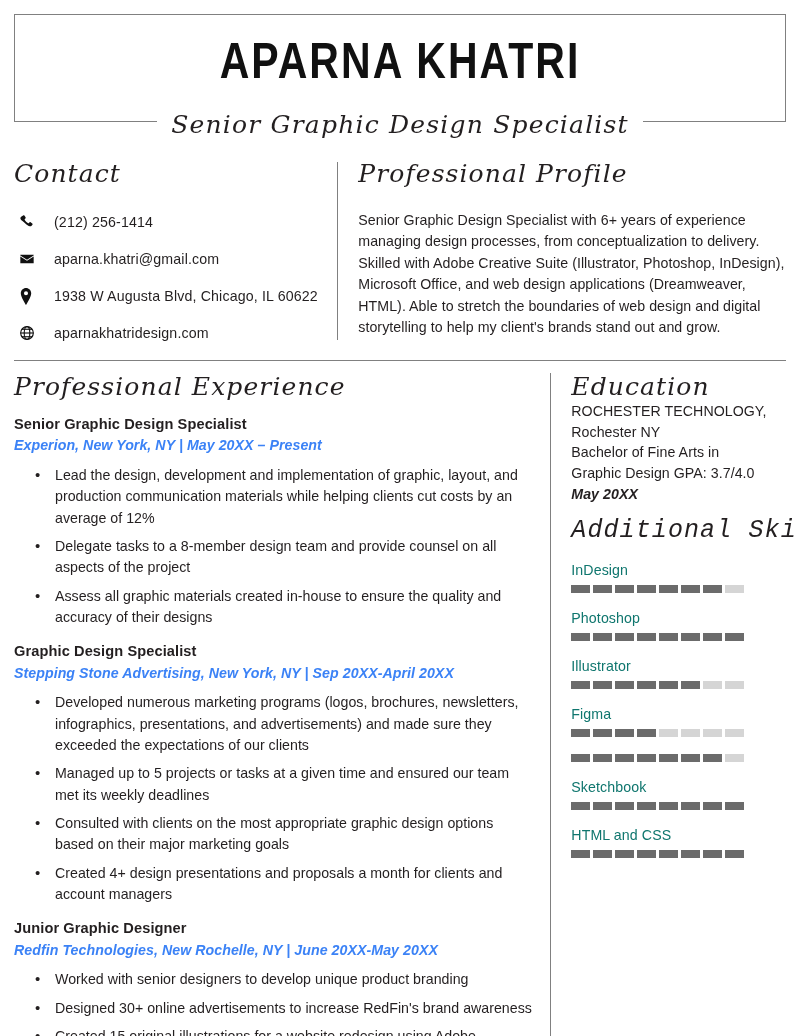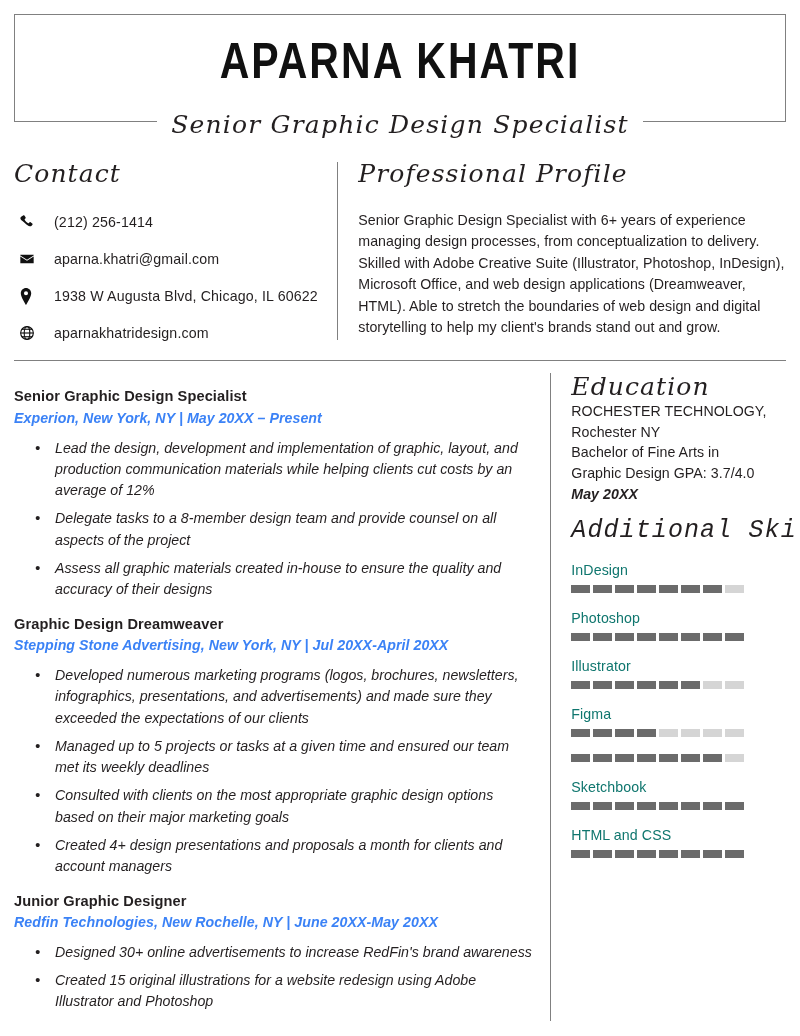--- a/index.html
+++ b/index.html
@@ -175,21 +175,20 @@
     font-weight: 600;
     color: #3b82f6;
     letter-spacing: 0.05px;
     line-height: 1.45;
     margin-top: 1px;
   }
   ul.bullets {
     margin: 9px 0 0 0;
     padding-left: 40px;
     list-style: none;
-    font-style: italic;
   }
   ul.bullets li {
     position: relative;
     font-size: 14.2px;
     line-height: 1.5;
     color: #231f20;
     margin-bottom: 7px;
     letter-spacing: 0.02px;
     padding-left: 1px;
   }
@@ -299,46 +298,48 @@
     <div class="profile-text">Senior Graphic Design Specialist with 6+ years of experience managing design processes, from conceptualization to delivery. Skilled with Adobe Creative Suite (Illustrator, Photoshop, InDesign), Microsoft Office, and web design applications (Dreamweaver, HTML). Able to stretch the boundaries of web design and digital storytelling to help my client's brands stand out and grow.</div>
   </div>
 
 </div>
 
 <div class="hdiv"></div>
 
 <div class="lower">
 
   <div class="col-exp">
+    <div class="script-head">Professional Experience</div>
 
     <div class="job">
       <div class="job-title">Senior Graphic Design Specialist</div>
       <div class="job-meta">Experion, New York, NY | May 20XX – Present</div>
       <ul class="bullets">
         <li>Lead the design, development and implementation of graphic, layout, and production communication materials while helping clients cut costs by an average of 12%</li>
         <li>Delegate tasks to a 8-member design team and provide counsel on all aspects of the project</li>
         <li>Assess all graphic materials created in-house to ensure the quality and accuracy of their designs</li>
       </ul>
     </div>
 
     <div class="job">
-      <div class="job-title">Graphic Design Dreamweaver</div>
-      <div class="job-meta">Stepping Stone Advertising, New York, NY | Jul 20XX-April 20XX</div>
+      <div class="job-title">Graphic Design Specialist</div>
+      <div class="job-meta">Stepping Stone Advertising, New York, NY | Sep 20XX-April 20XX</div>
       <ul class="bullets">
         <li>Developed numerous marketing programs (logos, brochures, newsletters, infographics, presentations, and advertisements) and made sure they exceeded the expectations of our clients</li>
         <li>Managed up to 5 projects or tasks at a given time and ensured our team met its weekly deadlines</li>
         <li>Consulted with clients on the most appropriate graphic design options based on their major marketing goals</li>
         <li>Created 4+ design presentations and proposals a month for clients and account managers</li>
       </ul>
     </div>
 
     <div class="job">
       <div class="job-title">Junior Graphic Designer</div>
       <div class="job-meta">Redfin Technologies, New Rochelle, NY | June 20XX-May 20XX</div>
       <ul class="bullets">
+        <li>Worked with senior designers to develop unique product branding</li>
         <li>Designed 30+ online advertisements to increase RedFin's brand awareness</li>
         <li>Created 15 original illustrations for a website redesign using Adobe Illustrator and Photoshop</li>
       </ul>
     </div>
   </div>
 
   <div class="vdiv-lower"></div>
 
   <div class="col-side">
 

